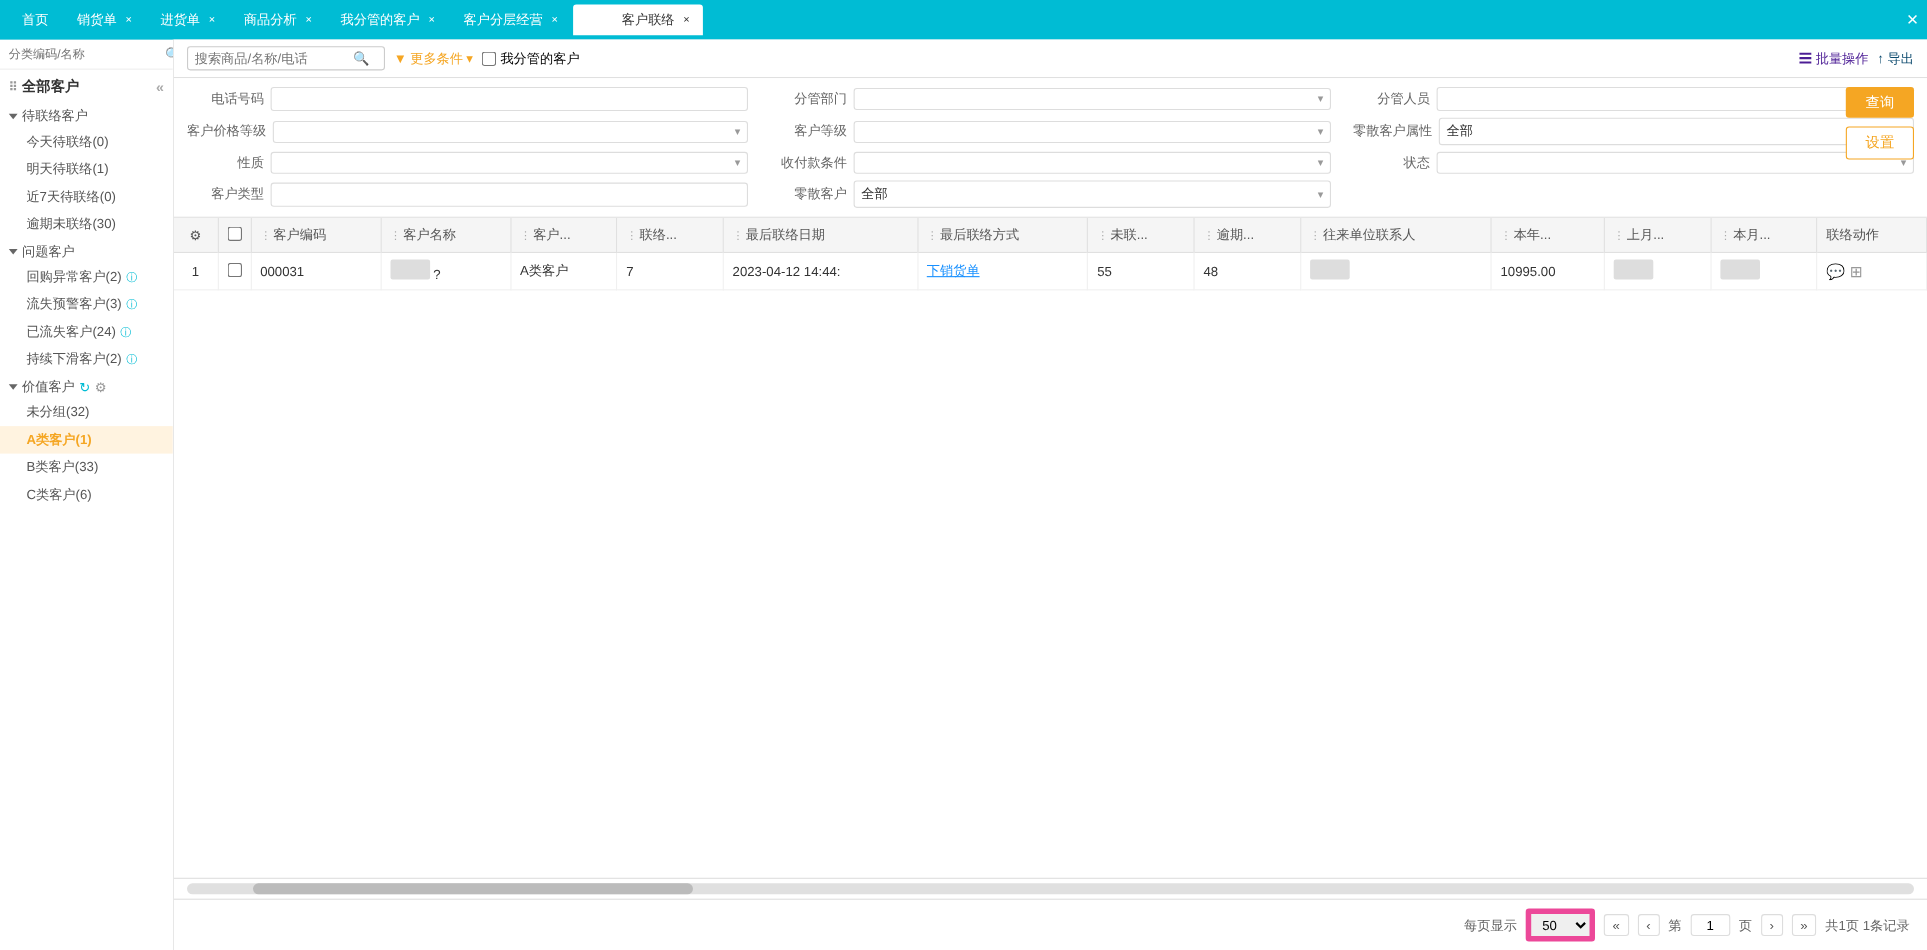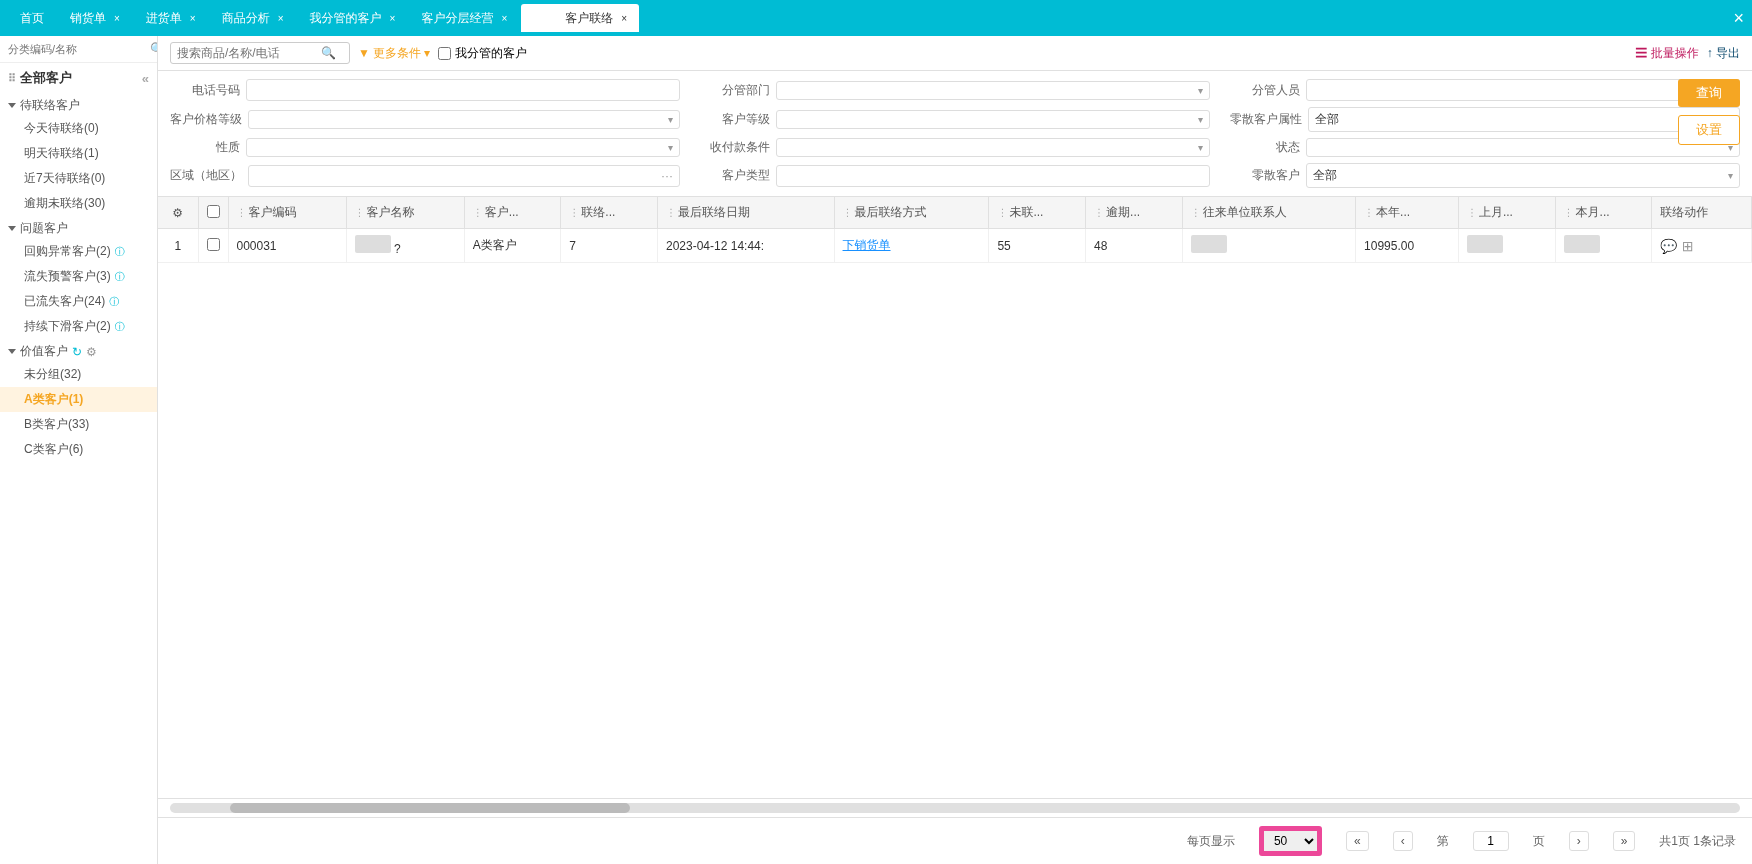--- a/index.html
+++ b/index.html
@@ -123,21 +123,21 @@
       color: #f5a623;
       cursor: pointer;
     }
     .filter-checkbox {
       display: flex;
       align-items: center;
       gap: 4px;
       cursor: pointer;
     }
     .filter-bar-right { margin-left: auto; display: flex; gap: 8px; align-items: center; }
-    .batch-ops { color: #be185d; cursor: pointer; font-size: 12px; }
+    .batch-ops { color: #4c1d95; cursor: pointer; font-size: 12px; }
     .export-btn { color: #0c4a6e; cursor: pointer; font-size: 12px; }
     .filter-row {
       display: flex;
       align-items: center;
       gap: 6px;
     }
     .filter-label {
       color: #666;
       white-space: nowrap;
       min-width: 70px;
@@ -245,21 +245,21 @@
     }
 
     
     .pagination {
       display: flex;
       align-items: center;
       justify-content: flex-end;
       padding: 8px 16px;
       background: #fff;
       border-top: 1px solid #e0e0e0;
-      gap: 24px;
+      gap: 8px;
     }
     .pagination-label { color: #666; }
     .pagination-select {
       border: 5px solid #ec4899;
       border-radius: 3px;
       padding: 2px 6px;
       font-size: 12px;
     }
     .pagination-btn {
       border: 1px solid #ddd;
@@ -500,26 +500,20 @@
           <div class="filter-row">
             <span class="filter-label">状态</span>
             <div class="filter-input">
               <span></span>
                 <span class="chevron">▾</span>
             </div>
           </div>
         </div>
 
         <div style="display:grid; grid-template-columns: 1fr 1fr 1fr; gap:6px 20px;">
-          <div class="filter-row">
-            <span class="filter-label">区域（地区）</span>
-            <div class="filter-input" style="flex:1; border:1px solid #ddd; border-radius:3px; padding:3px 6px; display:flex; justify-content:flex-end;">
-              <span class="filter-dots">···</span>
-            </div>
-          </div>
           <div class="filter-row">
             <span class="filter-label">客户类型</span>
             <input class="filter-input-plain" style="">
           </div>
           <div class="filter-row">
             <span class="filter-label">零散客户</span>
             <div class="filter-input">
               <span>全部</span>
                 <span class="chevron">▾</span>
             </div>

